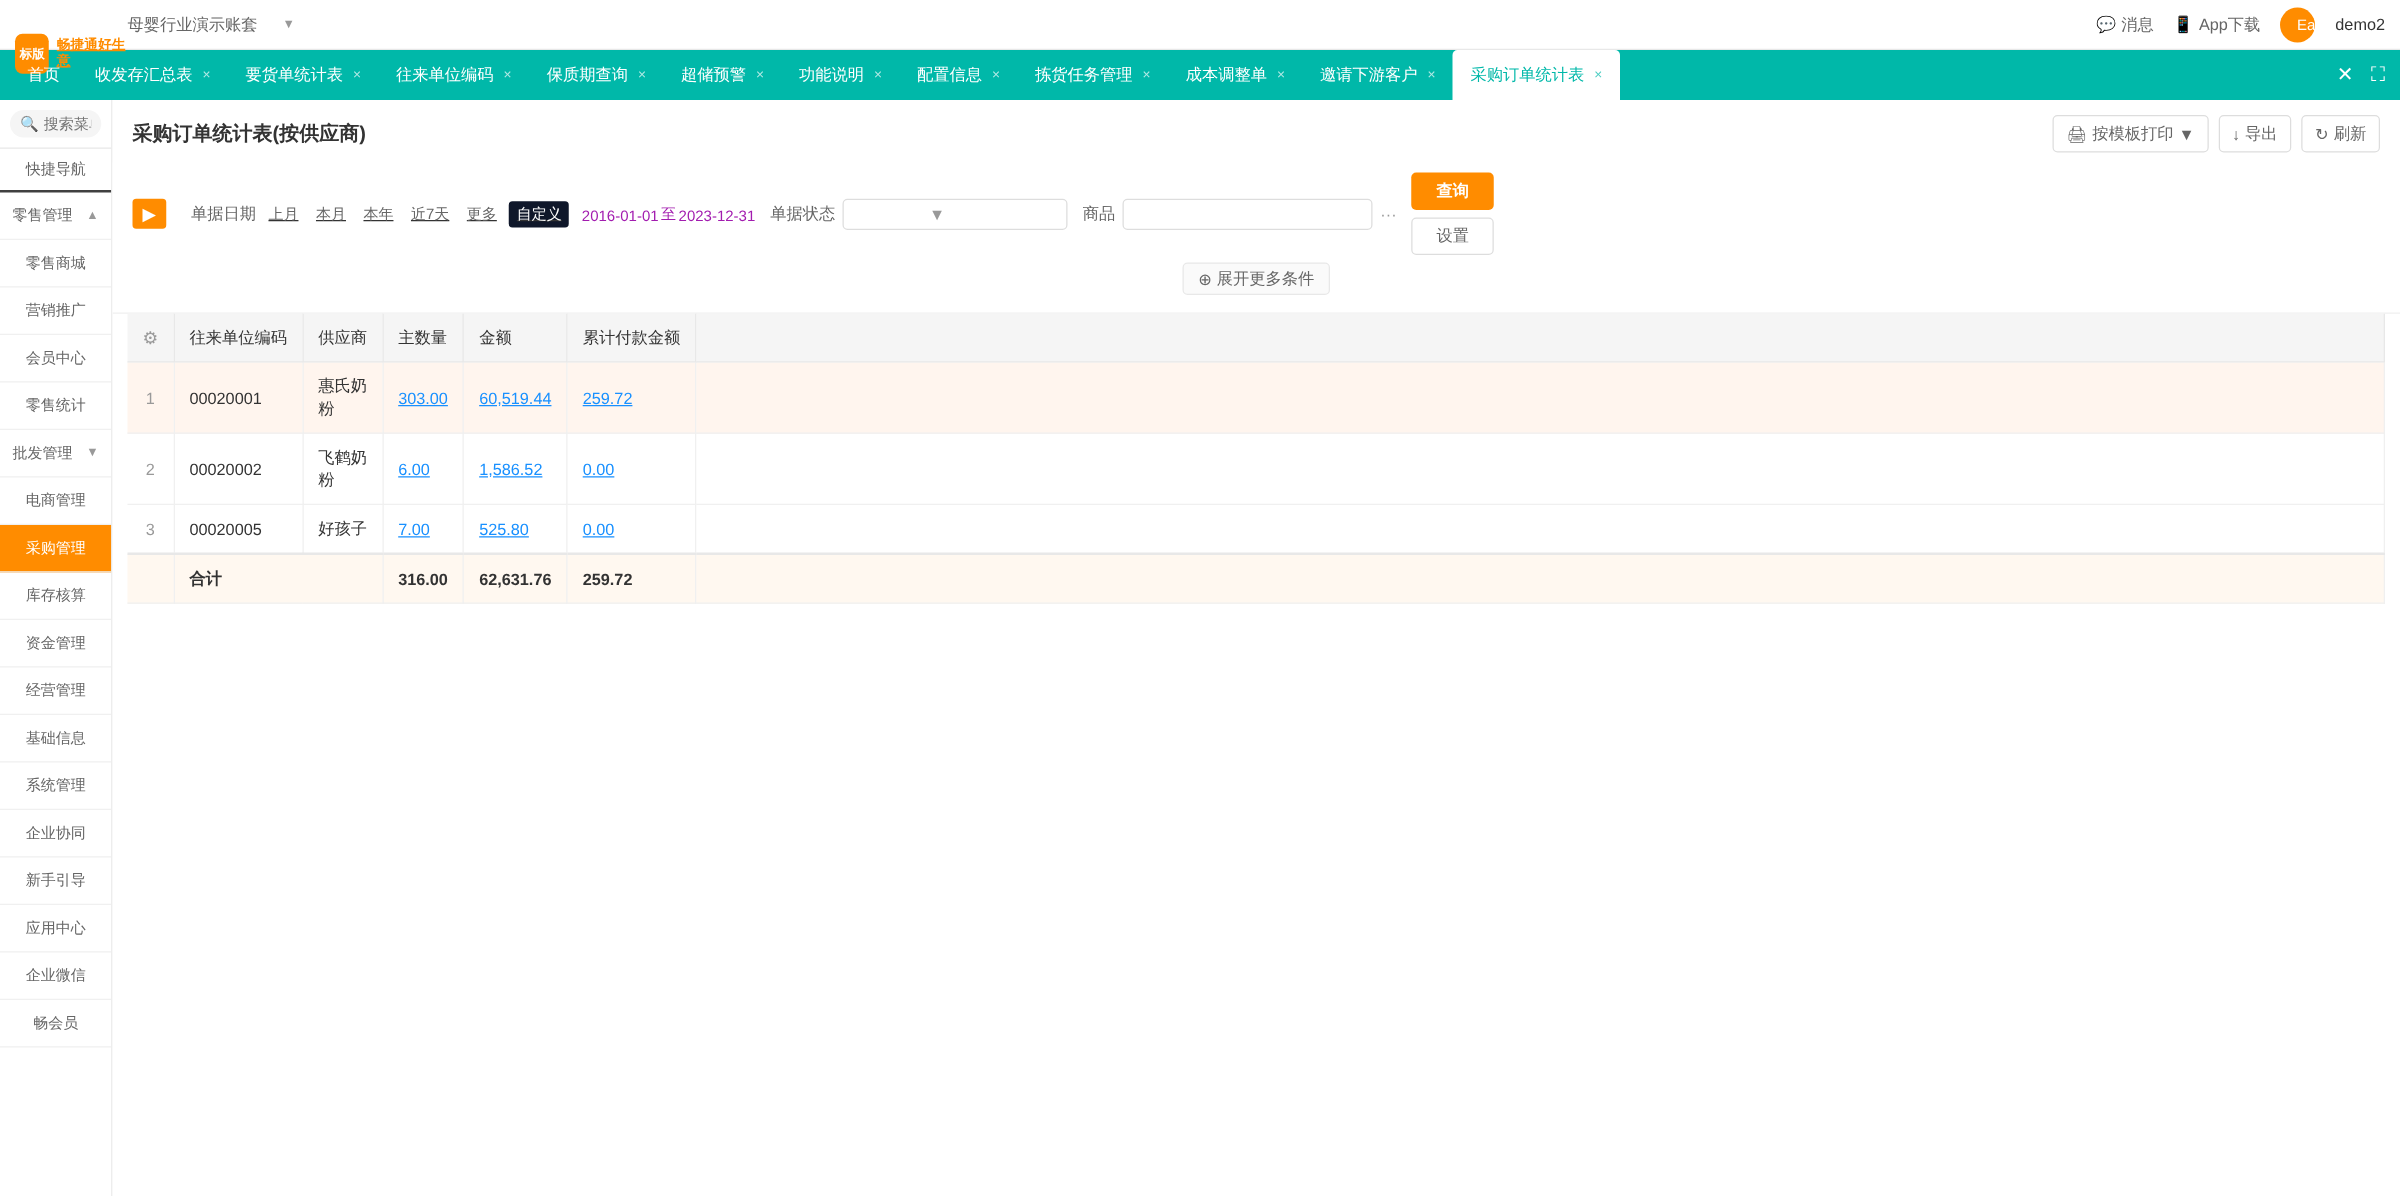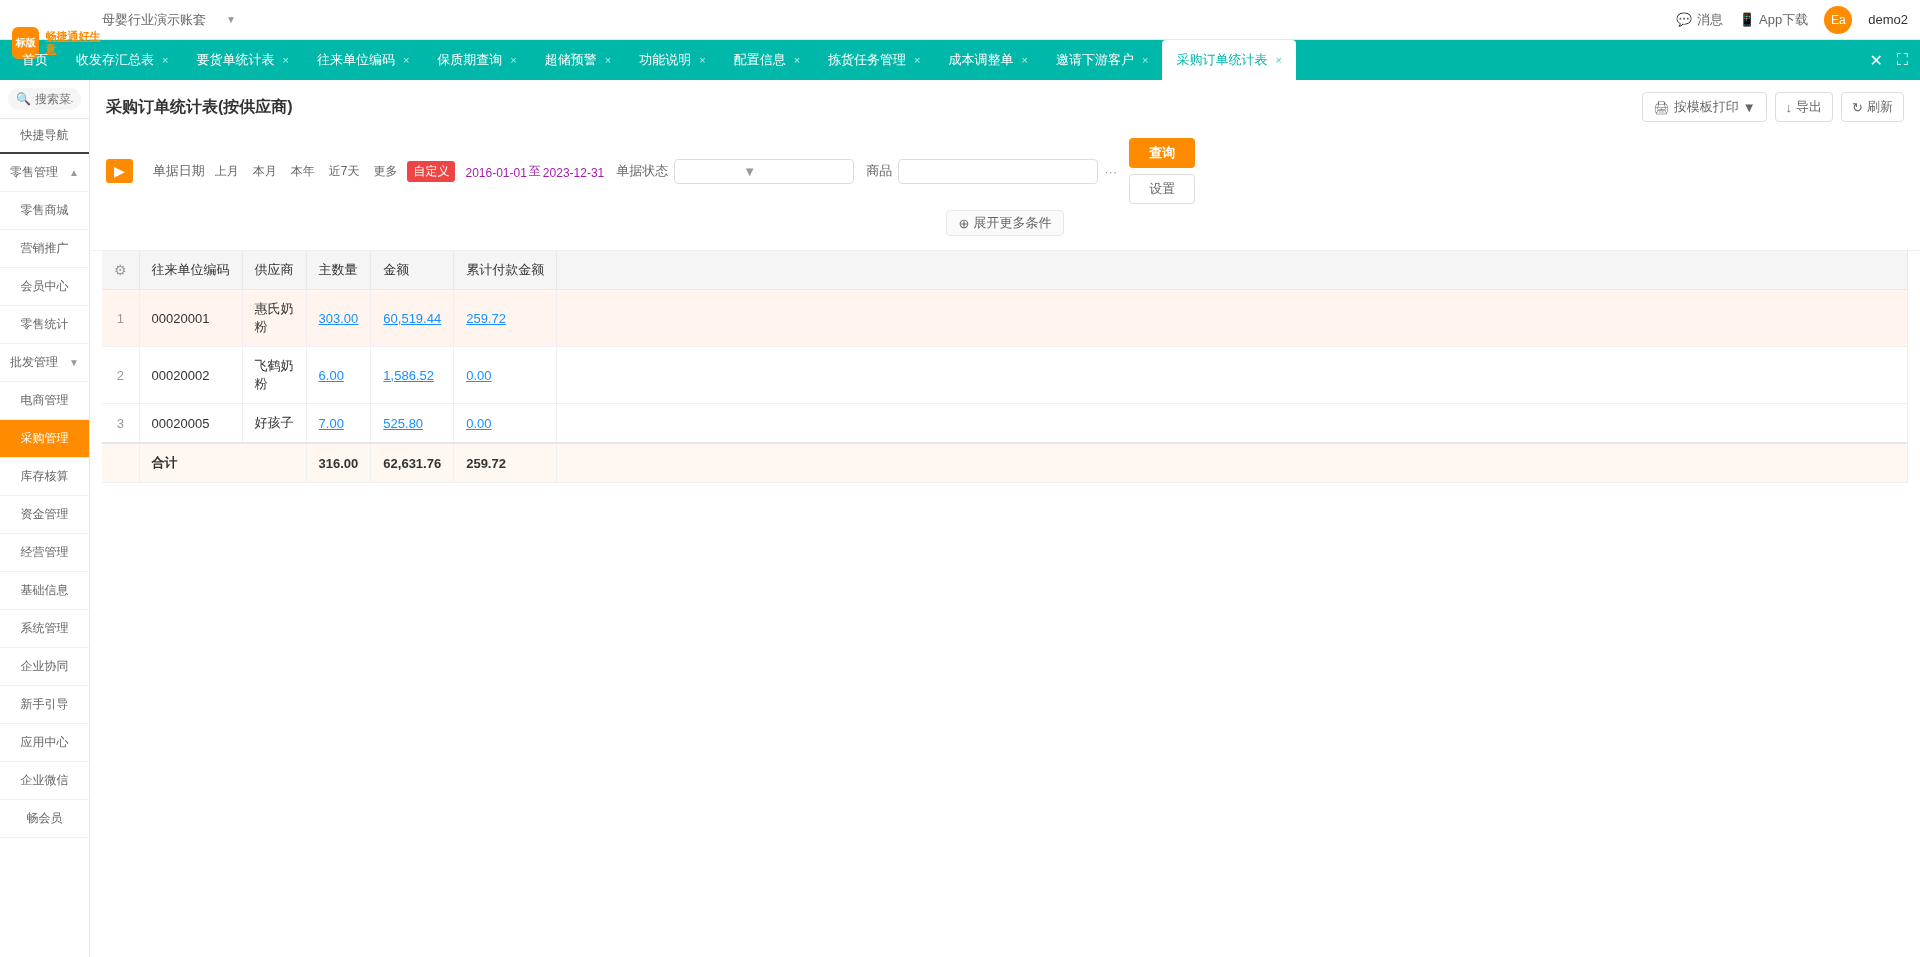--- a/index.html
+++ b/index.html
@@ -10,21 +10,21 @@
     .logo-area { display: flex; align-items: center; gap: 6px; width: 90px; margin-top: 47px; }
     .logo-icon { width: 32px; height: 32px; background: #ff8c00; border-radius: 6px; display: flex; align-items: center; justify-content: center; }
     .logo-icon span { color: #fff; font-size: 10px; font-weight: bold; }
     .logo-text { font-size: 11px; color: #ff8c00; font-weight: bold; line-height: 1.2; text-decoration: underline; }
     .breadcrumb-area { flex: 1; display: flex; align-items: center; gap: 4px; font-size: 13px; color: #666; }
     .breadcrumb-dropdown { display: flex; align-items: center; gap: 20px; cursor: pointer; color: #666; }
     .breadcrumb-dropdown .arrow { font-size: 10px; color: #999; }
     .top-right { display: flex; align-items: center; gap: 16px; }
     .msg-btn { display: flex; align-items: center; gap: 4px; color: #666; cursor: pointer; font-size: 13px; }
     .app-btn { display: flex; align-items: center; gap: 4px; color: #666; cursor: pointer; font-size: 13px; }
-    .avatar { width: 28px; height: 28px; border-radius: 50%; background: #ff8c00; display: flex; align-items: center; justify-content: center; color: #fff; font-size: 12px; }
+    .avatar { width: 28px; height: 28px; border-radius: 50%; background: #ff8c00; display: flex; align-items: center; justify-content: flex-end; color: #fff; font-size: 12px; }
     .username { color: #333; font-size: 13px; cursor: pointer; }
 
     
     .nav-tabs { height: 40px; background: #00b8a9; display: flex; align-items: center; padding: 0 8px; gap: 0; overflow: hidden; }
     .nav-tab { height: 40px; display: flex; align-items: center; padding: 0 14px; color: #fff; font-size: 13px; cursor: pointer; white-space: nowrap; position: relative; gap: 4px; }
     .nav-tab.active { background: #fff; color: #00b8a9; border-radius: 4px 4px 0 0; }
     .nav-tab .close-x { font-size: 11px; margin-left: 4px; opacity: 0.7; }
     .nav-tab.active .close-x { color: #00b8a9; }
     .nav-right-actions { margin-left: auto; display: flex; align-items: center; gap: 6px; }
     .nav-action-btn { color: #fff; cursor: pointer; font-size: 16px; padding: 4px; }
@@ -57,23 +57,23 @@
     .header-actions { display: flex; align-items: center; gap: 8px; }
     .print-btn { display: flex; align-items: center; gap: 4px; border: 1px solid #ddd; border-radius: 4px; padding: 5px 10px; cursor: pointer; font-size: 13px; color: #666; background: #fff; }
     .export-btn { display: flex; align-items: center; gap: 4px; border: 1px solid #ddd; border-radius: 4px; padding: 5px 10px; cursor: pointer; font-size: 13px; color: #666; background: #fff; }
     .refresh-btn { display: flex; align-items: center; gap: 4px; border: 1px solid #ddd; border-radius: 4px; padding: 5px 10px; cursor: pointer; font-size: 13px; color: #666; background: #fff; }
 
     
     .filter-area { padding: 8px 16px; background: #fff; border-bottom: 1px solid #f0f0f0; }
     .filter-row { display: flex; align-items: center; gap: 12px; flex-wrap: wrap; }
     .filter-group { display: flex; align-items: center; gap: 6px; }
     .filter-label { font-size: 13px; color: #666; white-space: nowrap; }
-    .date-quick-btns { display: flex; gap: 6px; align-items: center; }
+    .date-quick-btns { display: flex; gap: 6px; align-items: center; text-decoration: underline; }
     .date-btn { font-size: 12px; color: #666; cursor: pointer; padding: 2px 4px; }
-    .date-btn.custom { color: #fff; background: #ef4444; border-radius: 3px; padding: 2px 6px; }
+    .date-btn.custom { color: #fff; background: #0f172a; border-radius: 3px; padding: 2px 6px; }
     .date-range { font-size: 12px; color: #a21caf; display: flex; align-items: flex-end; gap: 2px; margin-left: 4px; }
     .filter-select { border: 1px solid #ddd; border-radius: 4px; padding: 4px 8px; font-size: 13px; color: #666; background: #fff; cursor: pointer; display: flex; align-items: center; gap: 60px; min-width: 180px; }
     .filter-select .arrow { color: #999; }
     .filter-input { border: 1px solid #ddd; border-radius: 4px; padding: 4px 8px; font-size: 13px; color: #666; background: #fff; width: 200px; }
     .query-btn { background: #ff8c00; color: #fff; border: none; border-radius: 4px; padding: 6px 20px; font-size: 13px; cursor: pointer; font-weight: bold; }
     .settings-btn { border: 1px solid #ddd; background: #fff; color: #666; border-radius: 4px; padding: 5px 14px; font-size: 13px; cursor: pointer; }
 
     .expand-row { display: flex; justify-content: center; padding: 6px 0; }
     .expand-btn { display: flex; align-items: center; gap: 4px; color: #666; font-size: 13px; cursor: pointer; border: 1px solid #e8e8e8; border-radius: 4px; padding: 3px 12px; background: #fafafa; }
 

